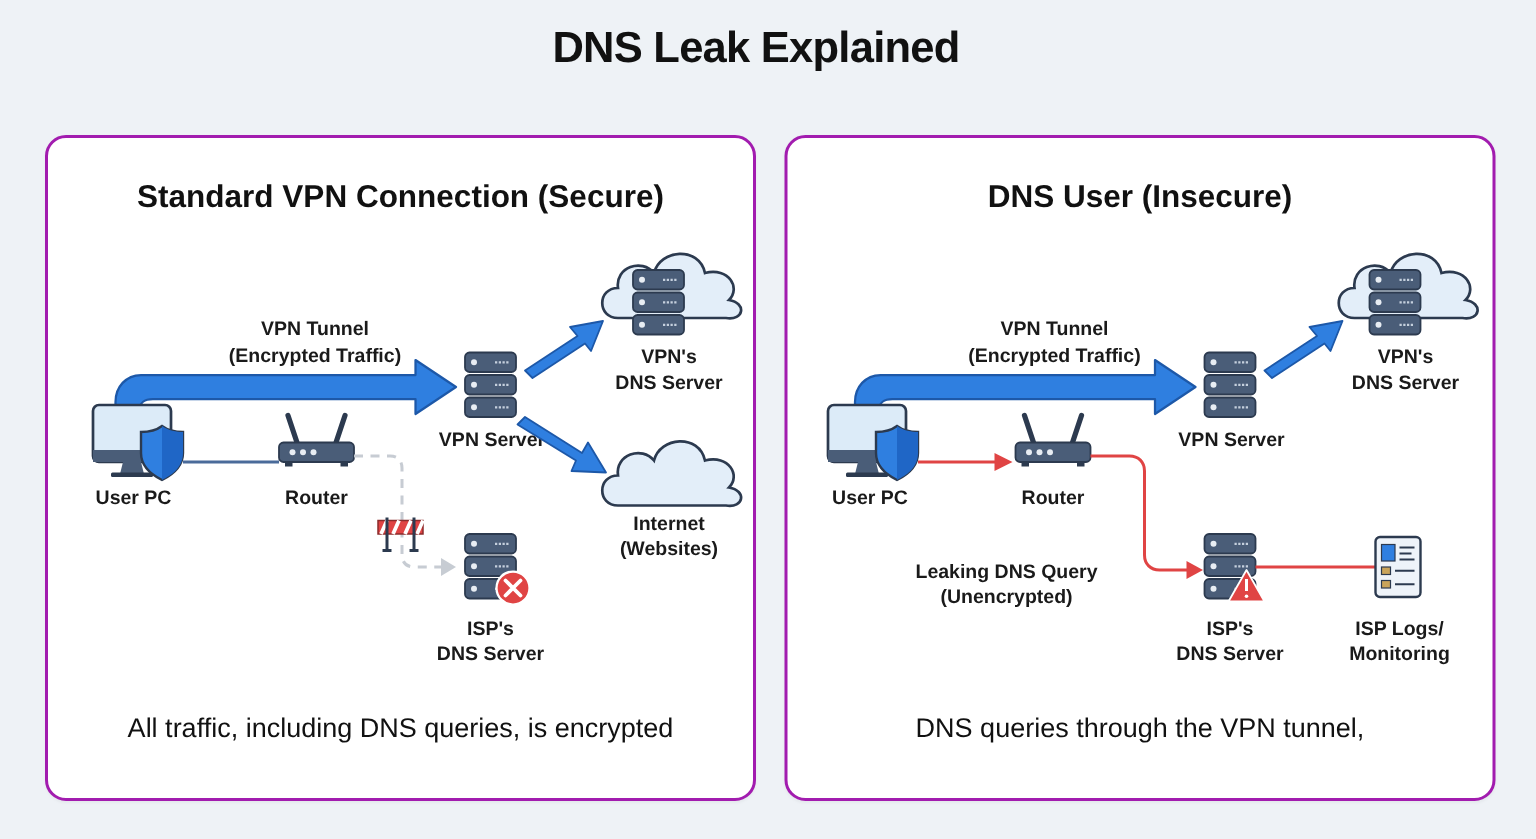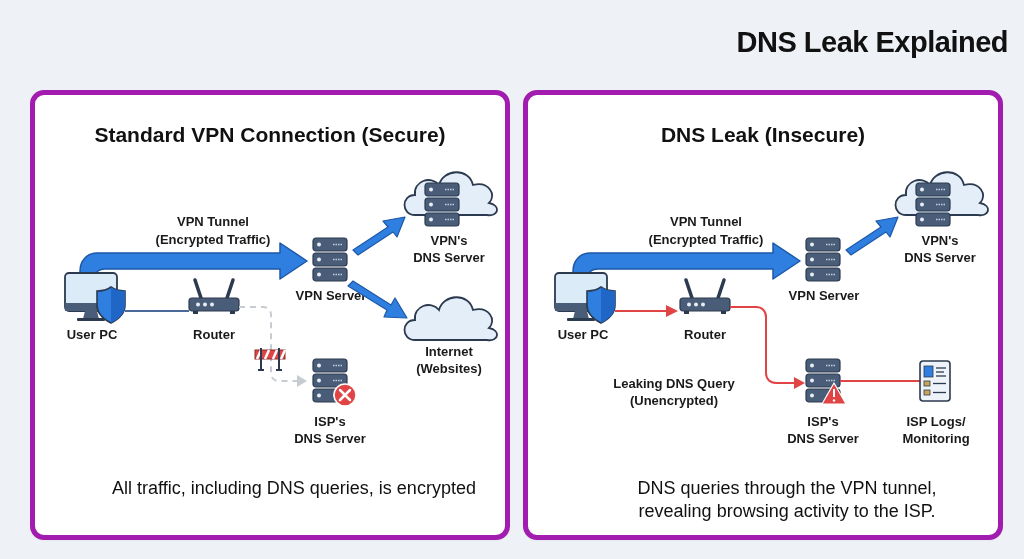--- a/index.html
+++ b/index.html
@@ -3,37 +3,37 @@
 <meta charset="utf-8">
 <style>
   html, body { margin:0; padding:0; }
   body {
     width:1024px; height:559px; overflow:hidden;
     background:#eef2f6;
     font-family:"Liberation Sans", sans-serif;
     position:relative;
   }
   .main-title {
-    position:absolute; left:0; top:26px; width:1008px; text-align:right;
+    position:absolute; left:0; top:16px; width:1008px; text-align:center;
     font-size:29px; font-weight:bold; color:#111; letter-spacing:-0.5px;
   }
   .panel {
     position:absolute; top:90px; width:470px; height:440px;
-    background:#fff; border:5px solid #a21caf; border-radius:14px;
+    background:#fff; border:2px solid #a21caf; border-radius:14px;
     box-shadow:0 1px 2px rgba(0,0,0,0.04);
   }
   .panel.left { left:30px; }
   .panel.right { left:523px; }
   .panel-title {
     position:absolute; left:0; top:28px; width:100%; text-align:center;
     font-size:21px; font-weight:bold; color:#111;
   }
   .panel-caption {
     position:absolute; left:0; top:382px; width:100%; text-align:center;
-    font-size:18px; color:#111; line-height:23px;padding-left:24px;
+    font-size:18px; color:#111; line-height:23px;
   }
   svg.diagram { position:absolute; left:0; top:0; }
   .lbl { font-family:"Liberation Sans", sans-serif; font-size:13px; font-weight:bold; fill:#1a1a1a; text-anchor:middle; }
 </style>
 </head>
 <body>
 
 <div class="main-title">DNS Leak Explained</div>
 
 <div class="panel left">
@@ -125,21 +125,21 @@
     <text class="lbl" x="414" y="261">Internet</text>
     <text class="lbl" x="414" y="278">(Websites)</text>
   </svg>
 
   <div class="panel-caption">
     <div>All traffic, including DNS queries, is encrypted</div>
   </div>
 </div>
 
 <div class="panel right">
-  <div class="panel-title">DNS Leak (Insecure)</div>
+  <div class="panel-title">DNS User (Insecure)</div>
 
   <svg class="diagram" width="470" height="440" viewBox="0 0 470 440">
 
     <path d="M45,178 L45,176 C45,166 52,158 62,158 L245,158 L245,148 L272,166 L245,184 L245,174 L70,174 C64,174 61,177 61,181 L61,183 Z" fill="#2f7fe0" stroke="#1d58a8" stroke-width="1.5" stroke-linejoin="round"></path>
     <text class="lbl" x="178" y="131">VPN Tunnel</text>
     <text class="lbl" x="178" y="149">(Encrypted Traffic)</text>
 
     <use href="#monitor" x="27" y="178"></use>
     <use href="#shield" x="59" y="192"></use>
     <text class="lbl" x="55" y="244">User PC</text>
@@ -185,15 +185,14 @@
     <path d="M318,155 L353,132 L348,126 L370,122 L362,142 L358,137 L323,160 Z" fill="#2f7fe0" stroke="#1d58a8" stroke-width="1.2" stroke-linejoin="round"></path>
 
     <use href="#cloud" x="368" y="70"></use>
     <use href="#srv" x="388" y="88"></use>
     <text class="lbl" x="412" y="150">VPN's</text>
     <text class="lbl" x="412" y="167">DNS Server</text>
   </svg>
 
   <div class="panel-caption">
     <div>DNS queries through the VPN tunnel,</div>
-    <div>revealing browsing activity to the ISP.</div>
   </div>
 </div>
 
 </body></html>

